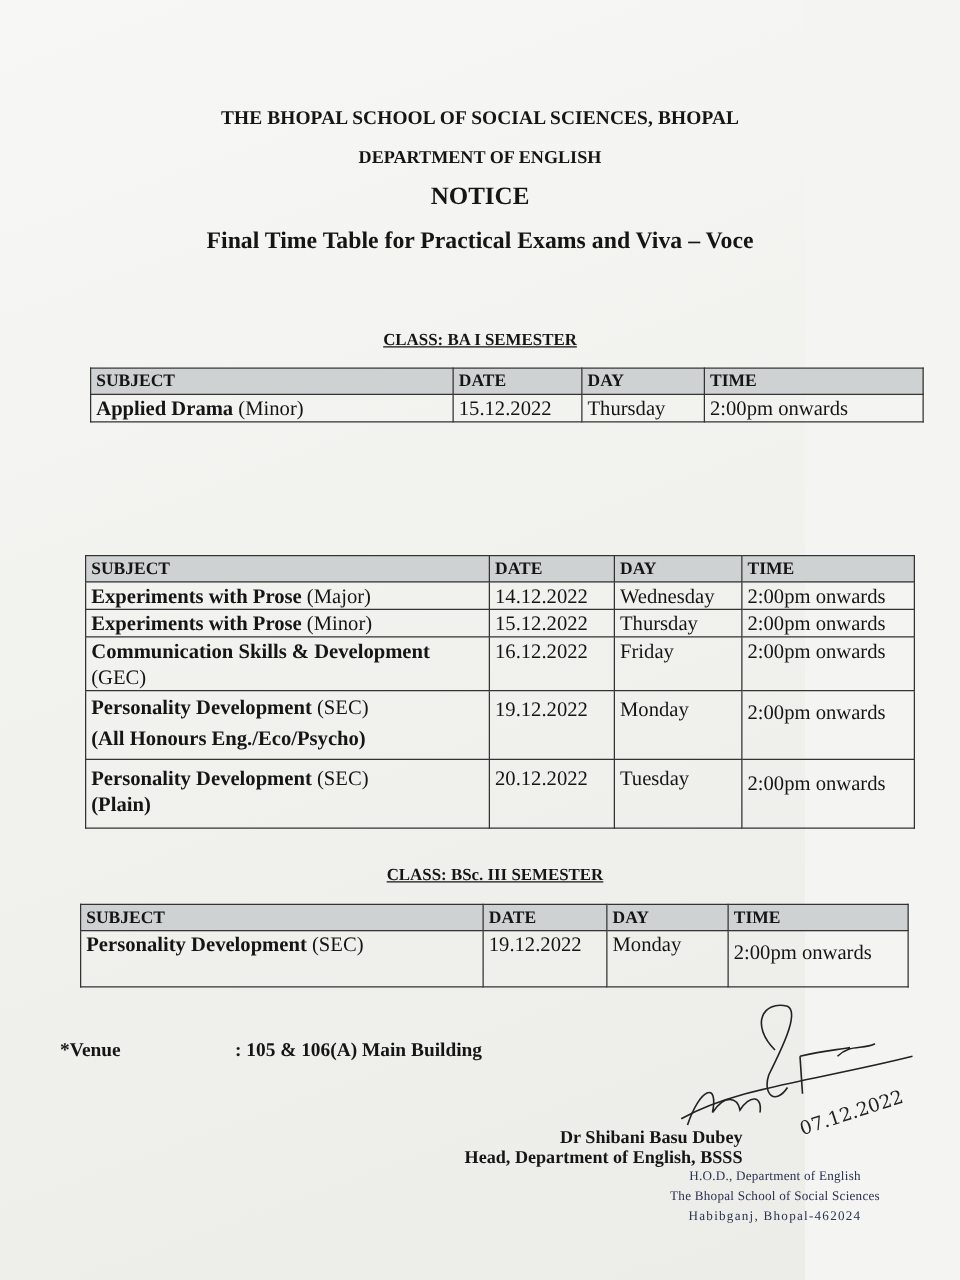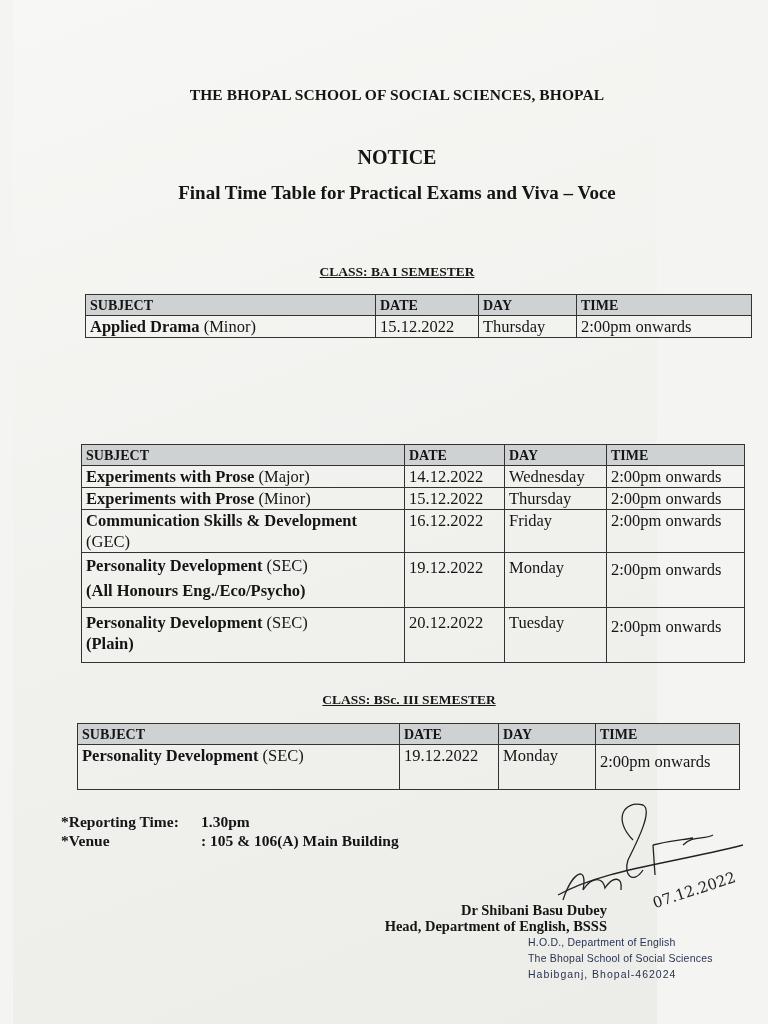--- a/index.html
+++ b/index.html
@@ -4,21 +4,21 @@
 <style>
   html, body { margin: 0; padding: 0; }
   body {
     width: 768px; height: 1024px; overflow: hidden;
     background: #f4f4f2;
     font-family: "Liberation Serif", "DejaVu Serif", serif;
     color: #151515;
     position: relative;
   }
   .page {
-    position: absolute; left: 13px; top: 0; width: 644px; height: 1024px;
+    position: absolute; left: 0; top: 0; width: 644px; height: 1024px;
     background: linear-gradient(160deg, #f7f7f5 0%, #f1f1ee 50%, #ecece9 100%);
   }
   .hdr { position: absolute; left: 0; width: 768px; text-align: center; font-weight: bold; }
   .h1 { top: 86px; font-size: 15.5px; letter-spacing: 0.1px; }
   .h2 { top: 118px; font-size: 14.5px; }
   .h3 { top: 146px; font-size: 20px; }
   .h4 { top: 182px; font-size: 19px; }
   .h5 { top: 217px; font-size: 13.5px; }
 
   .class-title {
@@ -40,32 +40,33 @@
   }
   table.tt td .b { font-weight: bold; }
 
   .footer-note {
     position: absolute; left: 48px; font-weight: bold; font-size: 15.5px;
   }
   .footer-note .lbl { display: inline-block; width: 140px; }
 
   .sig { position: absolute; right: 50px; text-align: right; font-weight: bold; font-size: 14.5px; }
   .stamp {
-    position: absolute; font-family: Liberation Sans, sans-serif;
-    font-size: 10.5px; color: #2a3350; width: 210px; left: 515px;
+    position: absolute; font-family: Liberation Serif, serif;
+    font-size: 10.5px; color: #2a3350; text-align: center; width: 210px; left: 515px;
     letter-spacing: 0.2px;
   }
   .signature-svg { position: absolute; left: 530px; top: 800px; }
 </style>
 </head>
 <body>
 
 <div class="page">
 
   <div class="hdr h1">THE BHOPAL SCHOOL OF SOCIAL SCIENCES, BHOPAL</div>
+  <div class="hdr h2">DEPARTMENT OF ENGLISH</div>
   <div class="hdr h3">NOTICE</div>
   <div class="hdr h4">Final Time Table for Practical Exams and Viva – Voce</div>
 
   <div class="class-title" style="top:264px;">CLASS: BA I SEMESTER</div>
   <table class="tt" style="left:56px; top:294px; width:667px;">
     <colgroup>
         <col style="width:290px">
         <col style="width:103px">
         <col style="width:98px">
         <col>
@@ -151,23 +152,20 @@
     </tr>
     <tr>
       <td style="height:44px;"><span class="b">Personality Development</span><span> (SEC)</span></td>
       <td>19.12.2022</td>
       <td>Monday</td>
       <td style="padding-top:6px;">2:00pm onwards</td>
     </tr>
   </tbody>
     </table>
 
-  <div class="footer-note" style="top:813px;">
-    <span class="lbl">*Reporting Time:</span><span>1.30pm</span>
-  </div>
   <div class="footer-note" style="top:832px;">
     <span class="lbl">*Venue</span><span>:  105 &amp; 106(A) Main Building</span>
   </div>
 
   <svg class="signature-svg" width="230" height="110" viewBox="0 0 230 110">
     <path d="M90 40 C 70 20, 80 0, 100 5 C 110 10, 95 40, 85 60 C 80 75, 90 85, 100 70" fill="none" stroke="#222" stroke-width="1.3"></path>
     <path d="M15 95 C 60 70, 120 65, 200 45" fill="none" stroke="#222" stroke-width="1.3"></path>
     <path d="M20 100 C 30 70, 45 65, 40 90 C 50 75, 60 78, 62 88 C 70 76, 80 76, 78 90" fill="none" stroke="#222" stroke-width="1.3"></path>
     <path d="M110 45 L 112 75 M 110 45 C 130 40, 140 40, 150 38 M 140 45 C 150 35, 160 40, 170 35" fill="none" stroke="#222" stroke-width="1.3"></path>
     <text x="105" y="95" font-size="15" font-family="DejaVu Serif, serif" fill="#222" transform="rotate(-18 150 80)">07.12.2022</text>

